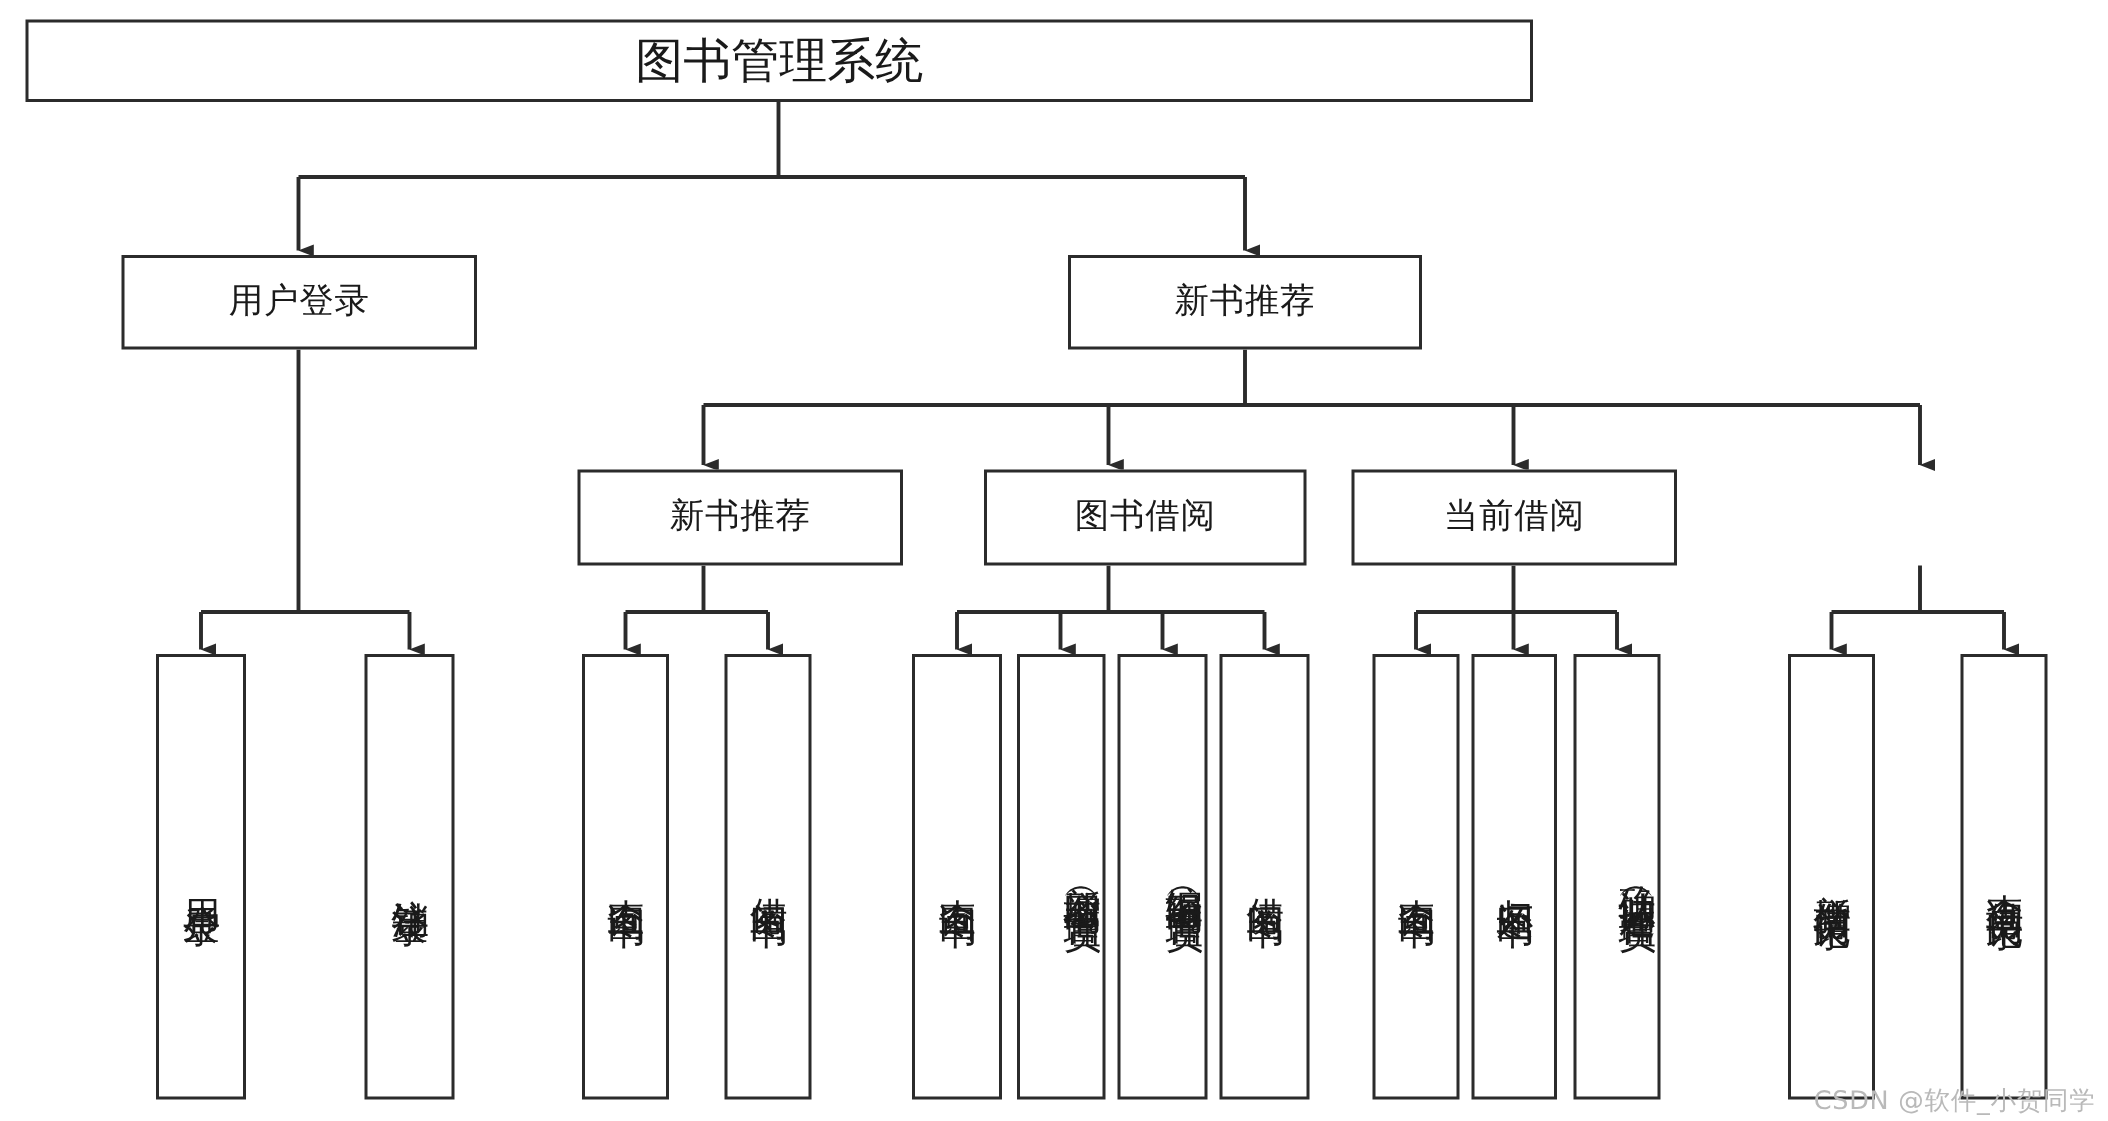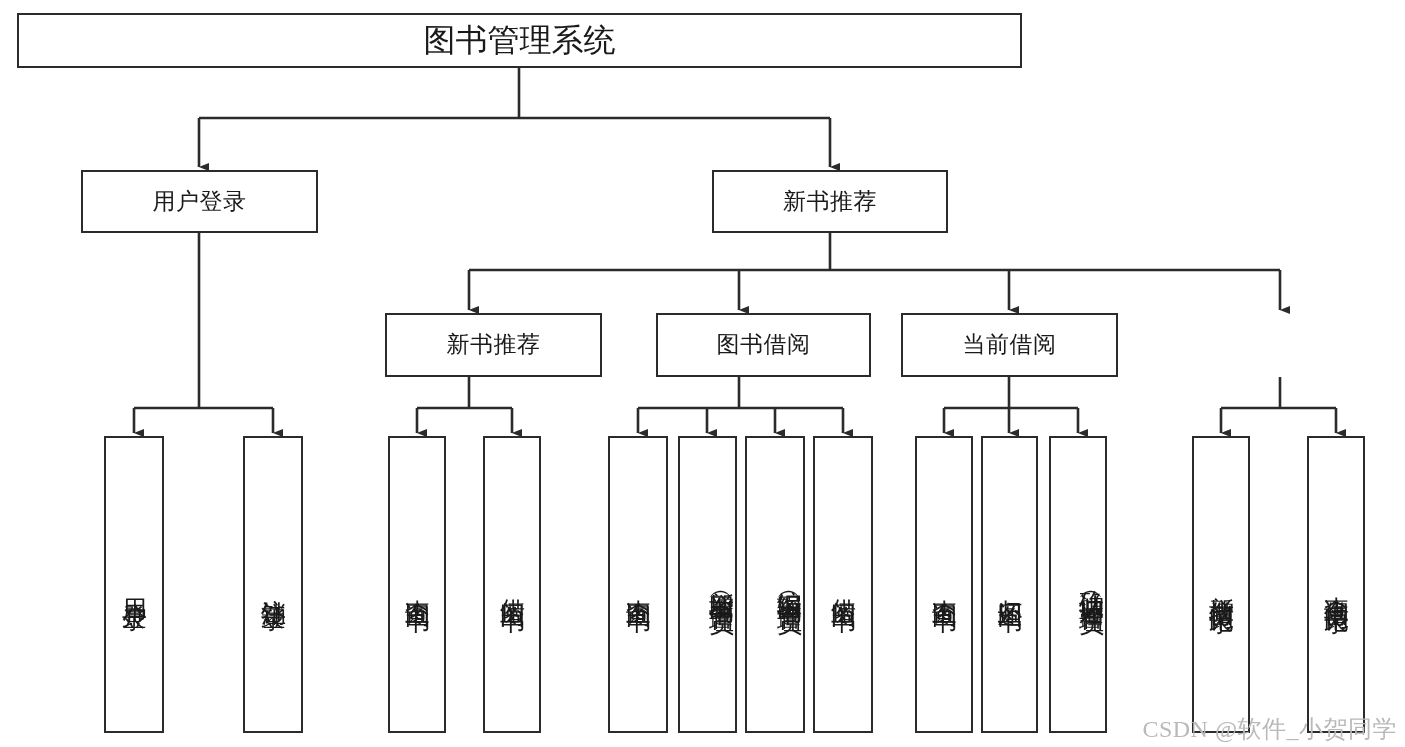--- a/index.html
+++ b/index.html
@@ -58,26 +58,25 @@
   }
   .label-v {
     writing-mode: vertical-rl;
     text-orientation: upright;
     white-space: nowrap;
   }
   .watermark {
     position: absolute;
     right: 8px;
     bottom: 2px;
-    font-size: 24px;
+    font-size: 17px;
     color: #b9b9b9;
     letter-spacing: 0.5px;
     z-index: 5;
     white-space: nowrap;
-    font-family: Liberation Serif, serif;
   }
 </style>
 </head>
 <body>
 
 <div id="diagram-root">
 
   <svg id="svg-layer" viewBox="0 0 1405 747" xmlns="http://www.w3.org/2000/svg">
     <defs>
       <marker id="arrowhead" markerWidth="9" markerHeight="11" refX="4.2" refY="10.2" orient="auto" markerUnits="userSpaceOnUse">

